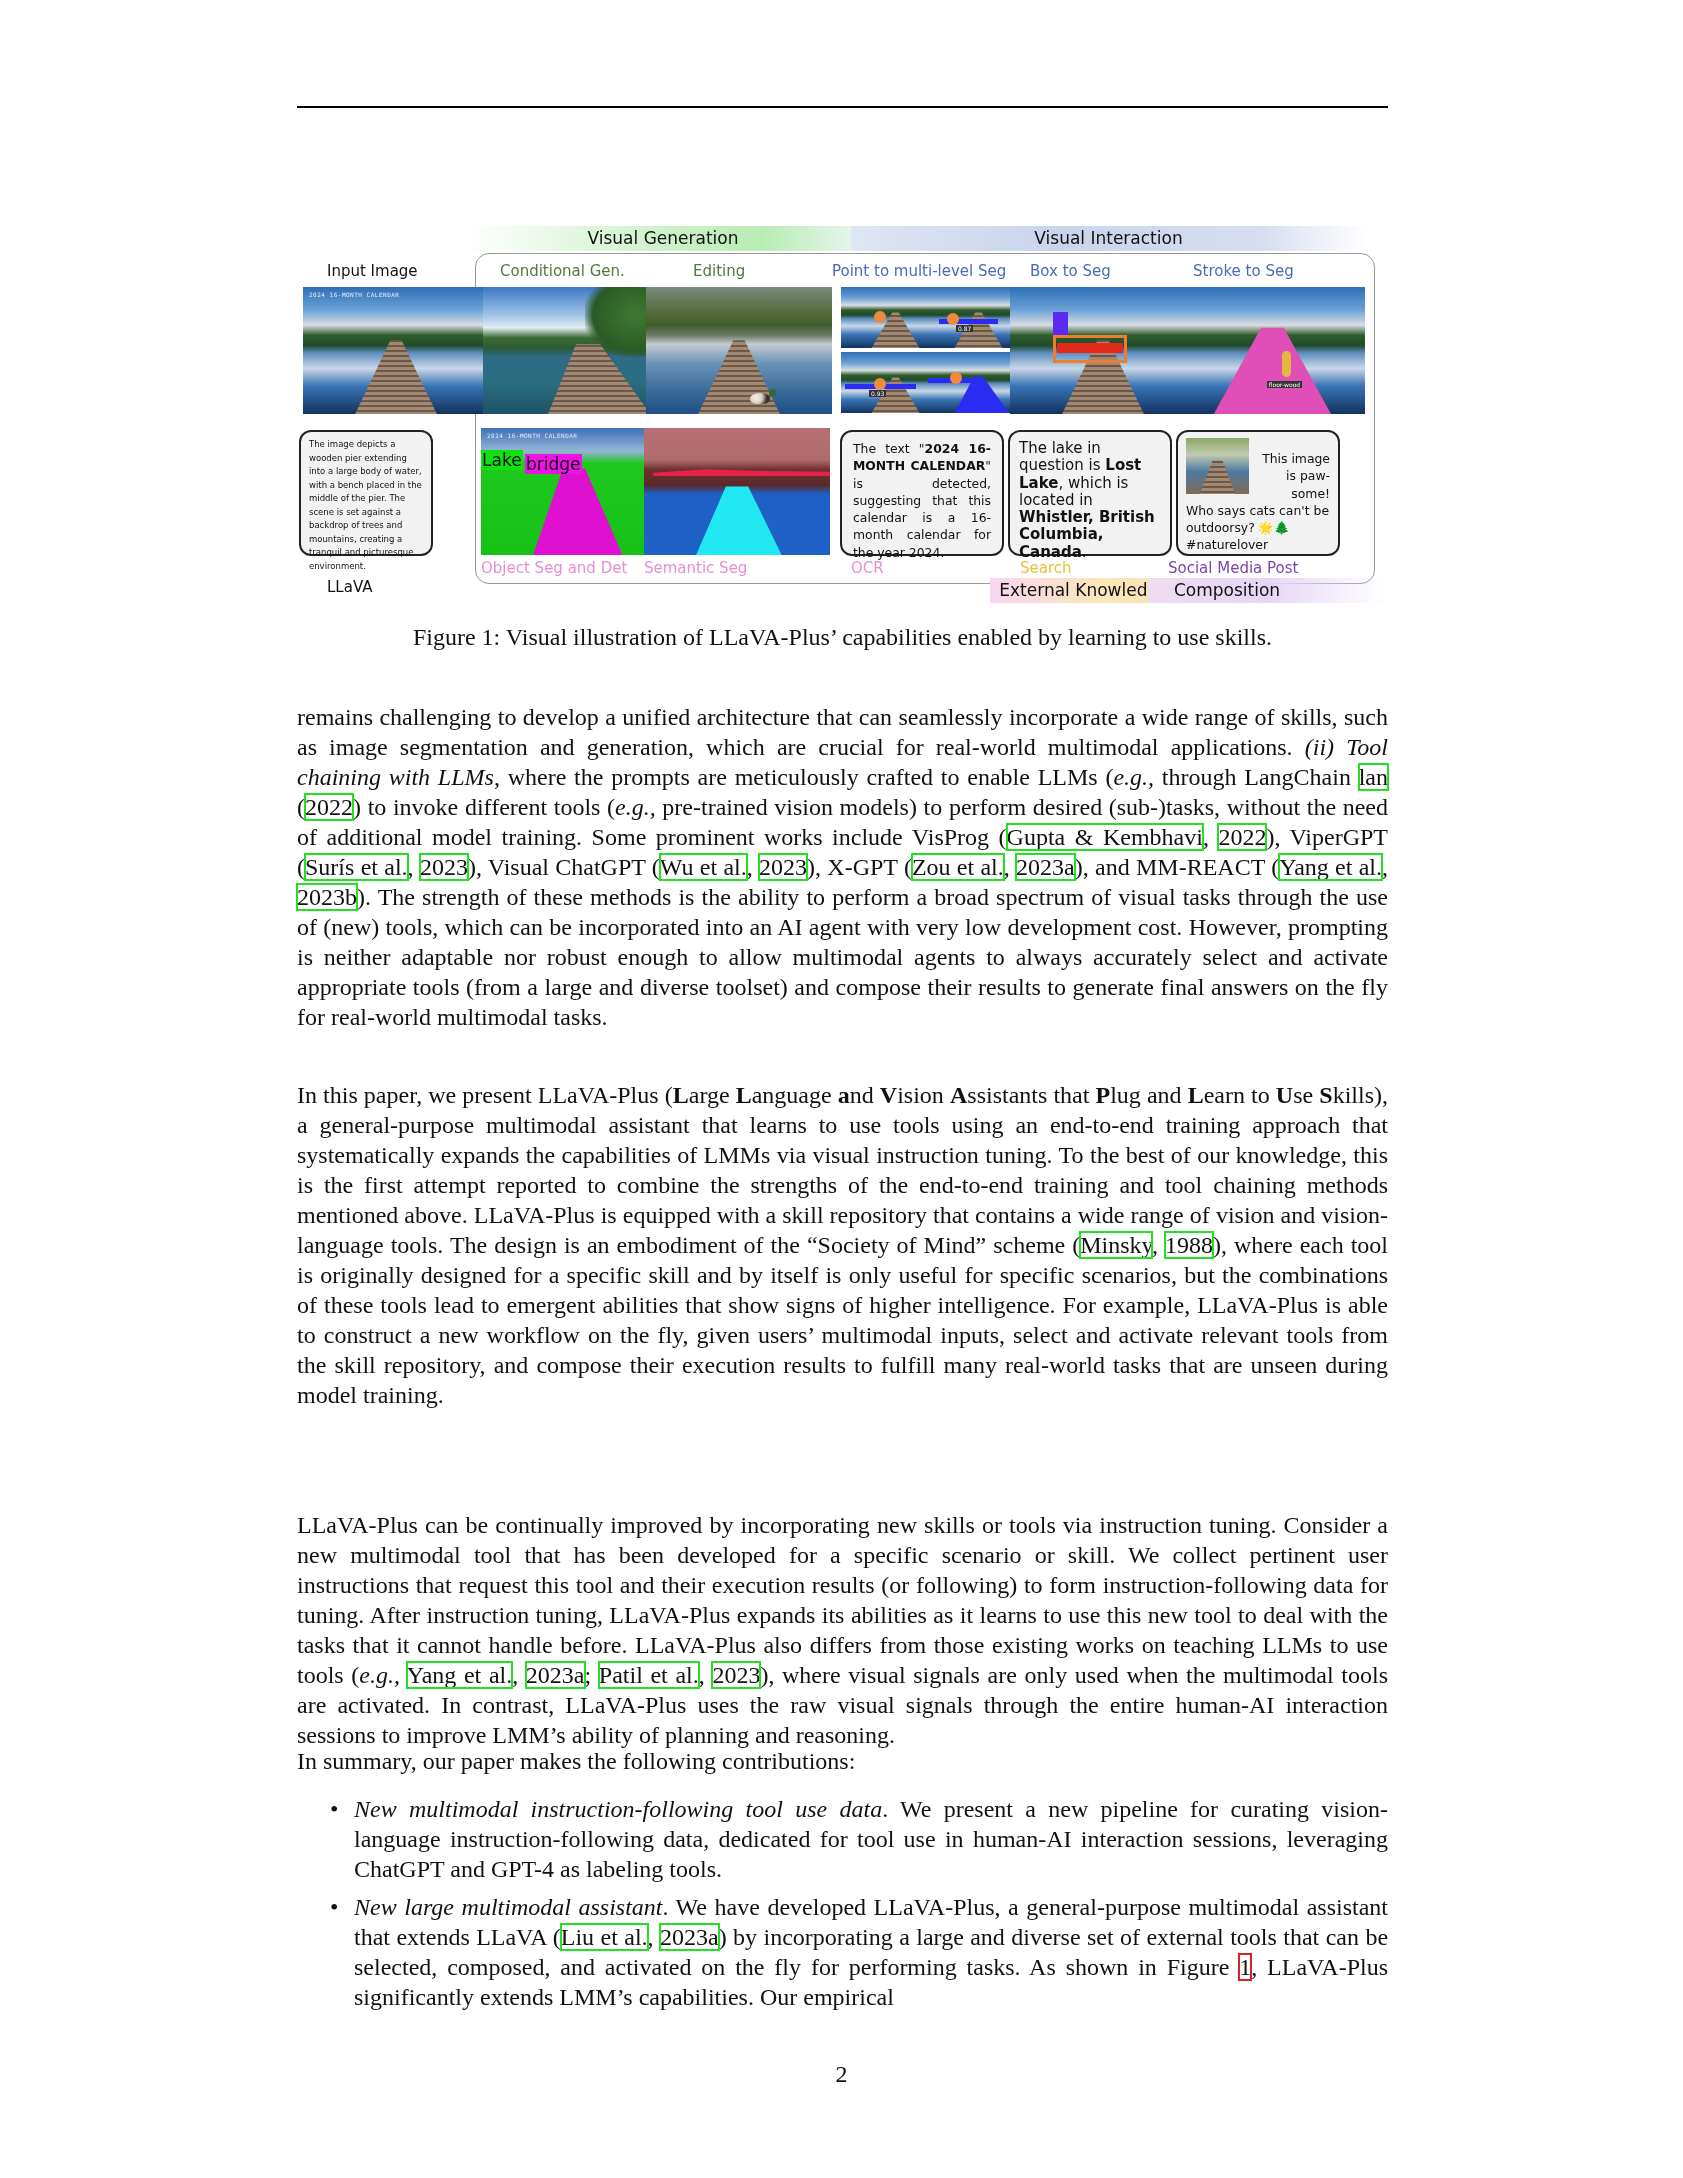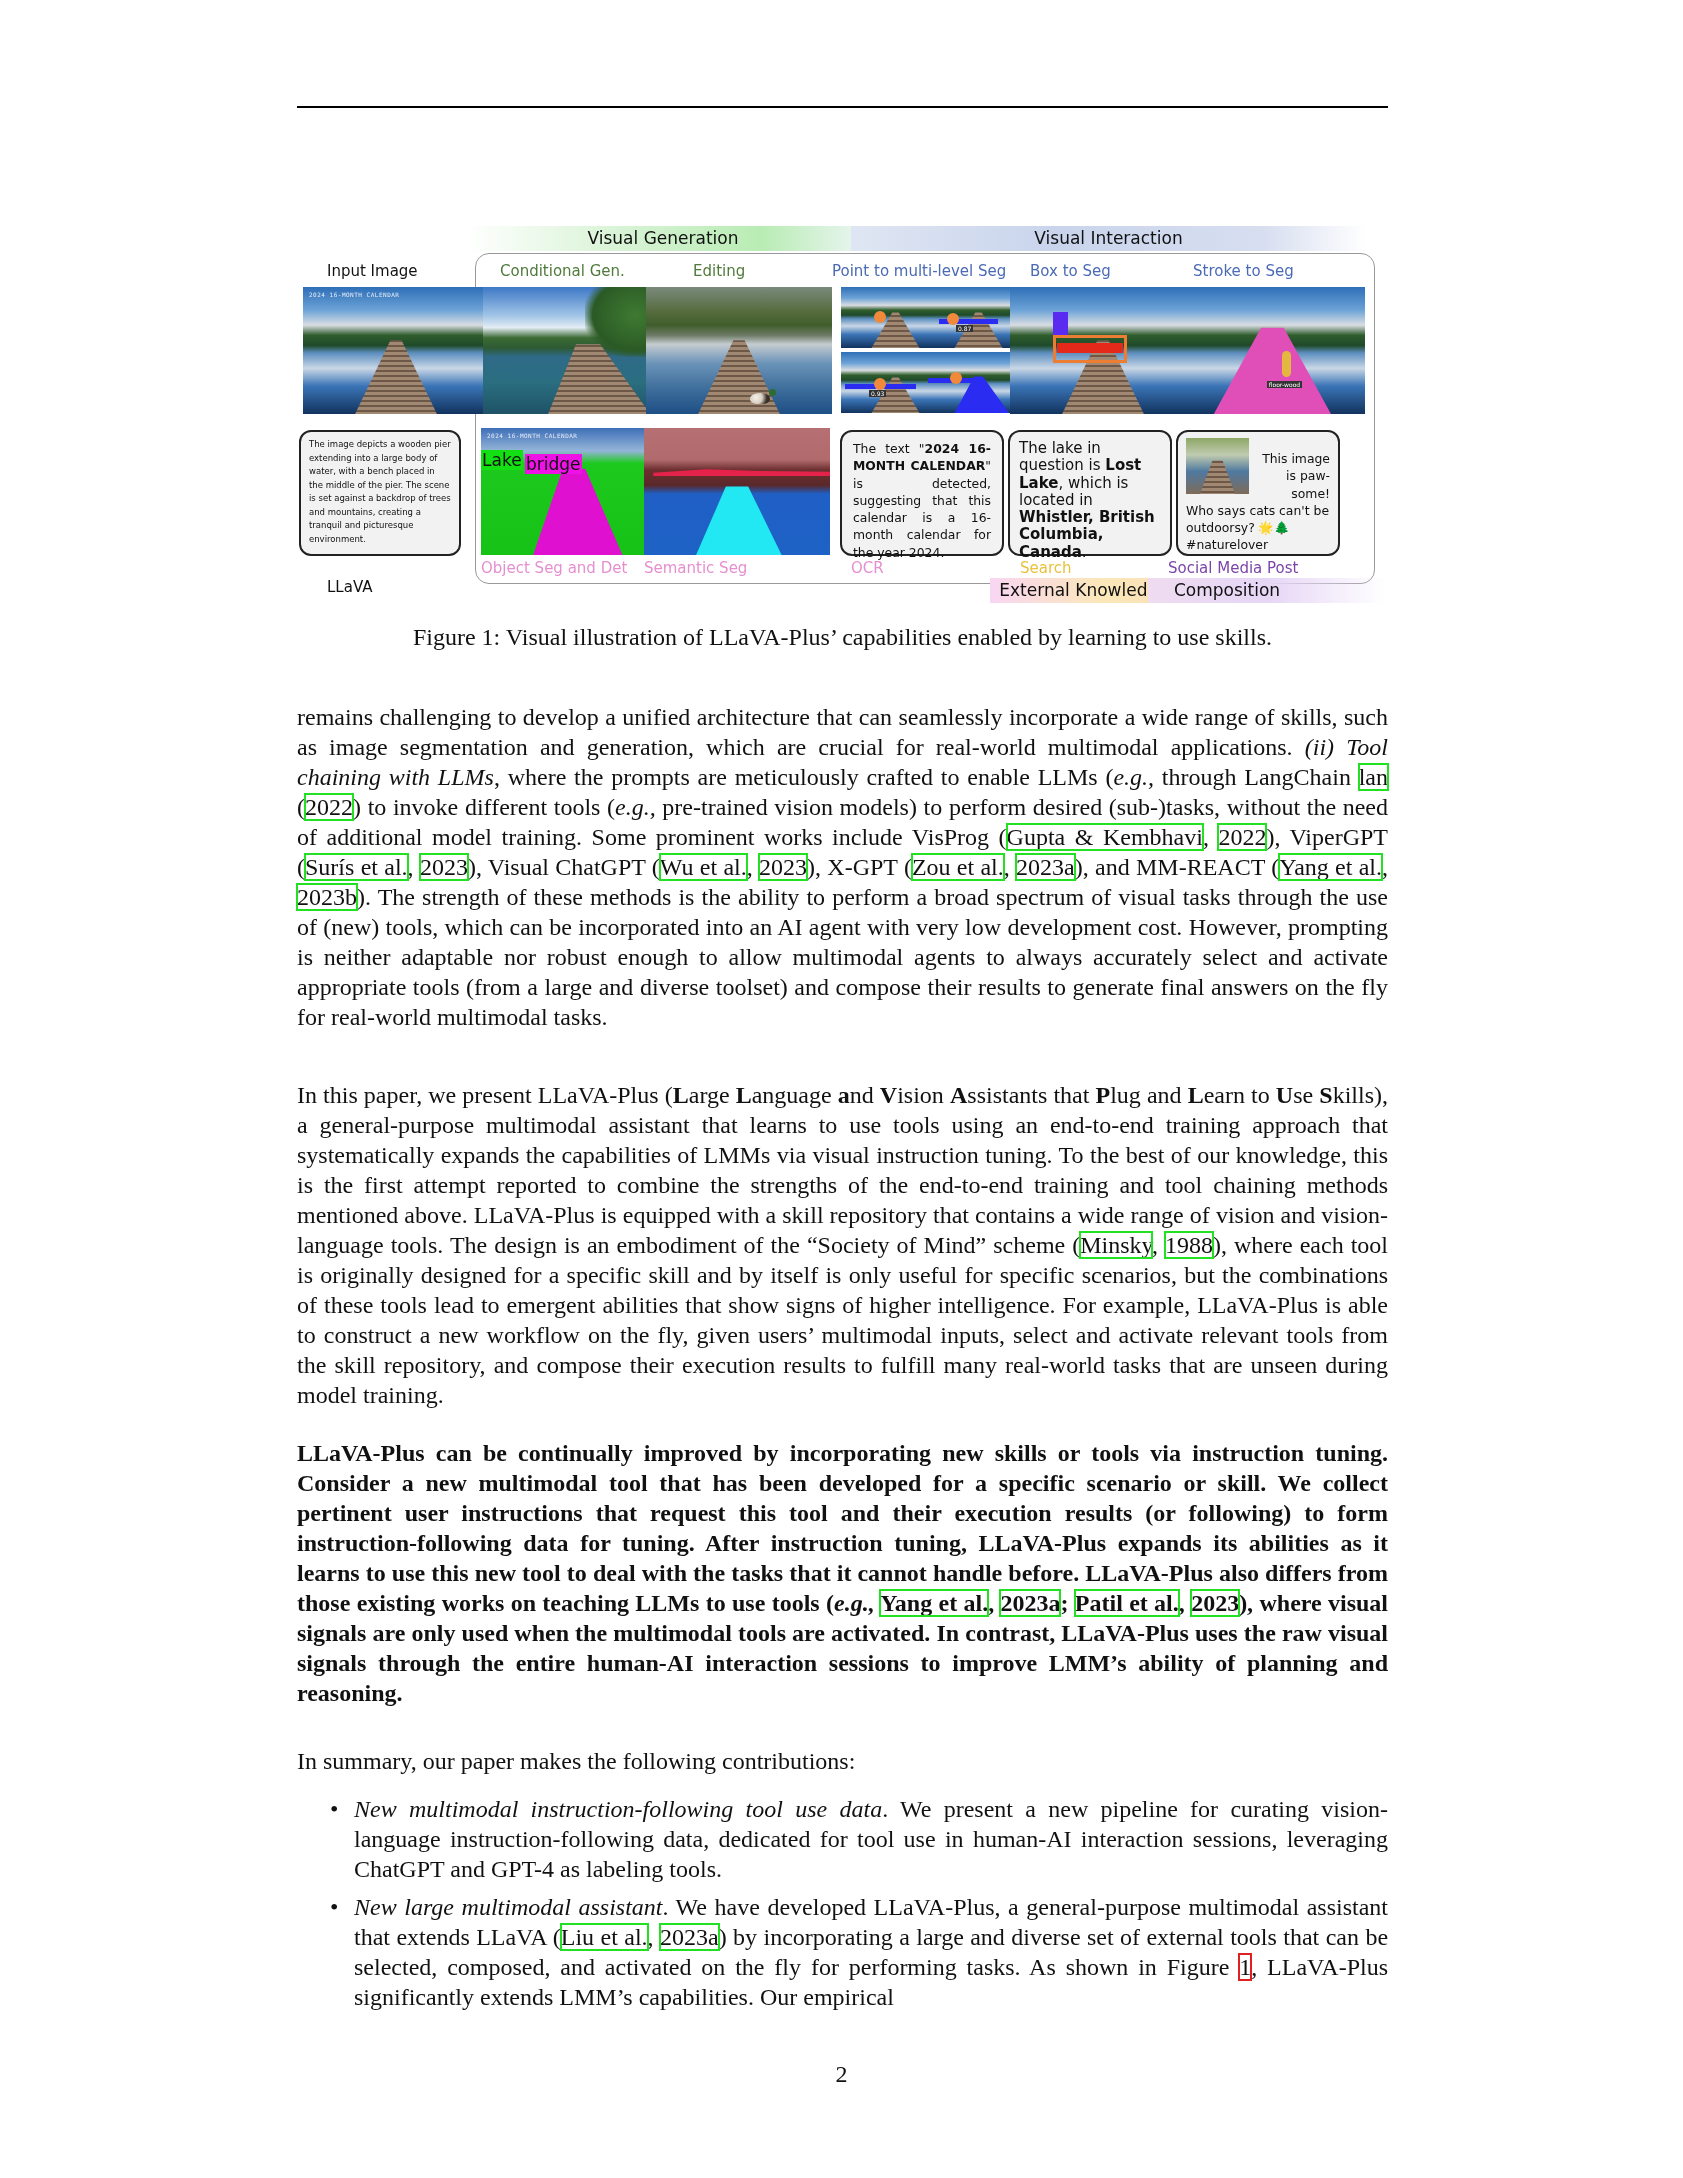--- a/index.html
+++ b/index.html
@@ -58,21 +58,21 @@
 
   .box-orange { position:absolute; left:23%; top:38%; width:40%; height:22%; border:3px solid #ec7d32; box-sizing:border-box; }
   .box-red { position:absolute; left:25%; top:44%; width:36%; height:8%; background:#e4291b; }
   .box-purple { position:absolute; left:23%; top:20%; width:8%; height:20%; background:#5a2af0; }
 
   .pink-pier { position:absolute; left:0; right:0; top:0; bottom:0; clip-path:polygon(45% 32%,57% 32%,82% 100%,20% 100%); background:#e04fb8; }
   .stroke-yellow { position:absolute; left:56%; top:50%; width:9px; height:26px; border-radius:5px; background:#e4b840; }
   .floor-tag { position:absolute; left:48%; top:74%; font-size:6px; background:#333; color:#fff; padding:0 2px; }
 
   .textbox { position:absolute; border:2px solid #222; border-radius:12px; background:#f2f2f2; box-sizing:border-box; font-family:"DejaVu Sans", sans-serif; color:#111; }
-  .tb-llava { left:2px; top:204px; width:162px; height:126px; font-size:8.5px; line-height:13.5px; padding:6px 8px; }
+  .tb-llava { left:2px; top:204px; width:134px; height:126px; font-size:8.5px; line-height:13.5px; padding:6px 8px; }
   .tb-ocr { left:543px; top:204px; width:164px; height:126px; font-size:12.4px; line-height:17.3px; padding:8px 11px; text-align:justify; }
   .tb-search { left:711px; top:204px; width:164px; height:126px; font-size:15px; line-height:17.3px; padding:8px 9px; }
   .tb-social { left:879px; top:204px; width:164px; height:126px; font-size:12.4px; line-height:17.3px; padding:6px 8px; }
   .social-thumb { float:left; width:63px; height:56px; margin:0 6px 2px 0; background:linear-gradient(180deg,#8da764 0%,#c0cbb0 30%,#4f79a0 60%,#7e6b5a 100%); position:relative; }
   .social-thumb .pier-shape { clip-path:polygon(42% 40%,58% 40%,78% 100%,22% 100%); }
   b { font-weight:bold; }
 
   .caption { position:absolute; left:297px; top:622px; width:1091px; text-align:center; font-size:24px; line-height:30px; }
 
   
@@ -194,21 +194,21 @@
 <div class="caption">Figure 1: Visual illustration of LLaVA-Plus’ capabilities enabled by learning to use skills.</div>
 
 <div class="para" style="top:702px;">
   <span>remains challenging to develop a unified architecture that can seamlessly incorporate a wide range of skills, such as image segmentation and generation, which are crucial for real-world multimodal applications. </span><i>(ii) </i><i>Tool chaining with LLMs</i><span>, where the prompts are meticulously crafted to enable LLMs (</span><i>e.g.,</i><span> through LangChain </span><a class="cite">lan</a> (<a class="cite">2022</a><span>) to invoke different tools (</span><i>e.g.,</i><span> pre-trained vision models) to perform desired (sub-)tasks, without the need of additional model training. Some prominent works include VisProg (</span><a class="cite">Gupta &amp; Kembhavi</a>, <a class="cite">2022</a><span>), ViperGPT (</span><a class="cite">Surís et al.</a>, <a class="cite">2023</a><span>), Visual ChatGPT (</span><a class="cite">Wu et al.</a>, <a class="cite">2023</a><span>), X-GPT (</span><a class="cite">Zou et al.</a>, <a class="cite">2023a</a><span>), and MM-REACT (</span><a class="cite">Yang et al.</a>, <a class="cite">2023b</a><span>). The strength of these methods is the ability to perform a broad spectrum of visual tasks through the use of (new) tools, which can be incorporated into an AI agent with very low development cost. However, prompting is neither adaptable nor robust enough to allow multimodal agents to always accurately select and activate appropriate tools (from a large and diverse toolset) and compose their results to generate final answers on the fly for real-world multimodal tasks.</span>
 </div>
 
 <div class="para" style="top:1080px;">
   <span>In this paper, we present LLaVA-Plus (</span><b>L</b><span>arge </span><b>L</b><span>anguage </span><b>a</b><span>nd </span><b>V</b><span>ision </span><b>A</b><span>ssistants that </span><b>P</b><span>lug and </span><b>L</b><span>earn to </span><b>U</b><span>se </span><b>S</b><span>kills), a general-purpose multimodal assistant that learns to use tools using an end-to-end training approach that systematically expands the capabilities of LMMs via visual instruction tuning. To the best of our knowledge, this is the first attempt reported to combine the strengths of the end-to-end training and tool chaining methods mentioned above. LLaVA-Plus is equipped with a skill repository that contains a wide range of vision and vision-language tools.  The design is an embodiment of the “Society of Mind” scheme (</span><a class="cite">Minsky</a>, <a class="cite">1988</a><span>), where each tool is originally designed for a specific skill and by itself is only useful for specific scenarios, but the combinations of these tools lead to emergent abilities that show signs of higher intelligence.  For example, LLaVA-Plus is able to construct a new workflow on the fly, given users’ multimodal inputs, select and activate relevant tools from the skill repository, and compose their execution results to fulfill many real-world tasks that are unseen during model training.</span>
 </div>
 
-<div class="para" style="top:1438px;font-weight:bold;">
+<div class="para" style="top:1510px;">
   <span>LLaVA-Plus can be continually improved by incorporating new skills or tools via instruction tuning. Consider a new multimodal tool that has been developed for a specific scenario or skill. We collect pertinent user instructions that request this tool and their execution results (or following) to form instruction-following data for tuning. After instruction tuning, LLaVA-Plus expands its abilities as it learns to use this new tool to deal with the tasks that it cannot handle before. LLaVA-Plus also differs from those existing works on teaching LLMs to use tools (</span><i>e.g.,</i><span> </span><a class="cite">Yang et al.</a>, <a class="cite">2023a</a><span>; </span><a class="cite">Patil et al.</a>, <a class="cite">2023</a><span>), where visual signals are only used when the multimodal tools are activated. In contrast, LLaVA-Plus uses the raw visual signals through the entire human-AI interaction sessions to improve LMM’s ability of planning and reasoning.</span>
 </div>
 
 <div class="para" style="top:1746px;">In summary, our paper makes the following contributions:</div>
 
 <ul class="contrib">
   <li>
     <span class="bullet">•</span>
     <i>New multimodal instruction-following tool use data</i><span>. We present a new pipeline for curating vision-language instruction-following data, dedicated for tool use in human-AI interaction sessions, leveraging ChatGPT and GPT-4 as labeling tools.</span>
   </li>

